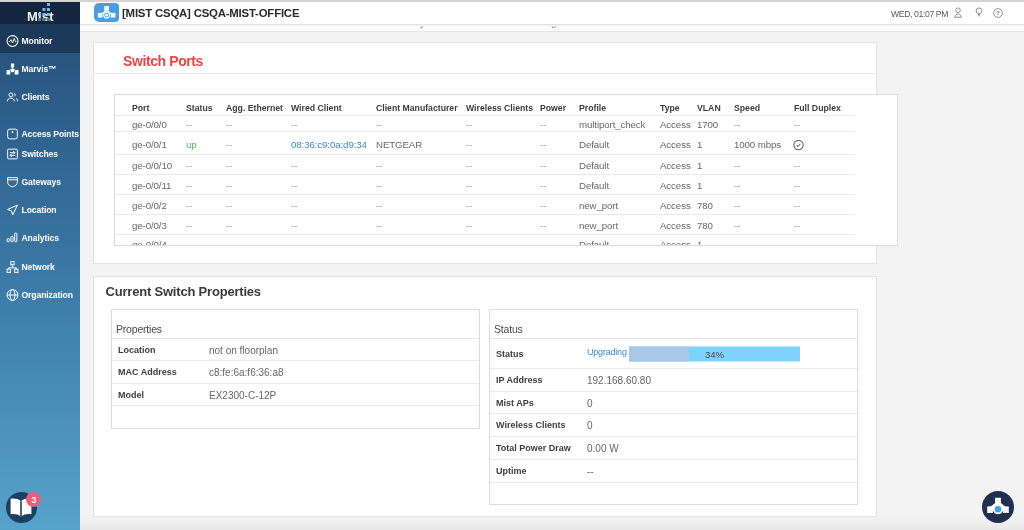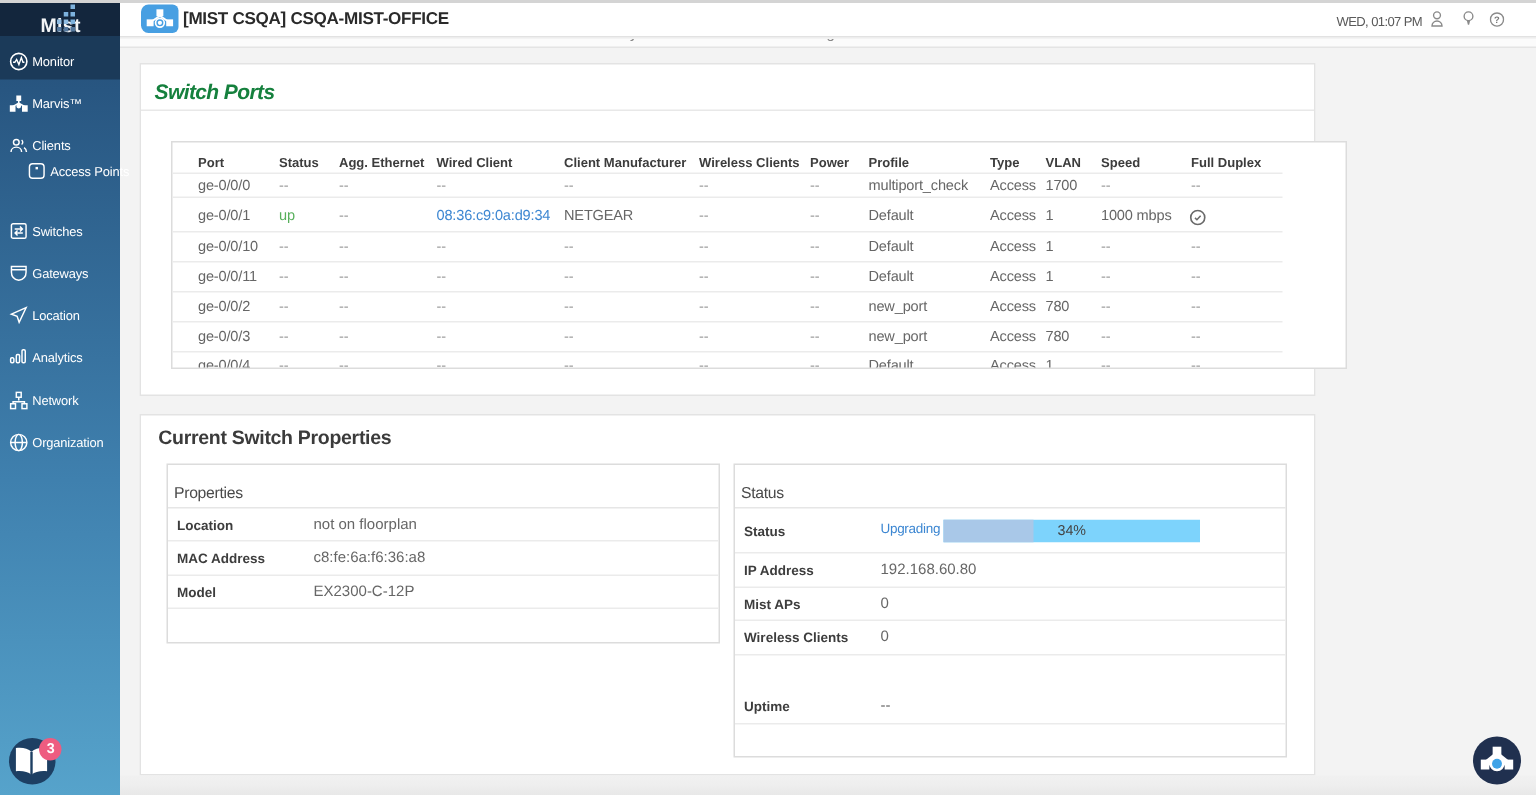--- a/index.html
+++ b/index.html
@@ -7,38 +7,38 @@
 body { font-family:"Liberation Sans", sans-serif; background:#f3f3f3; position:relative; }
 .abs { position:absolute; }
 
 
 #sidebar { left:0; top:0; width:80px; height:530px;
   background:linear-gradient(180deg,#234d76 0px,#285681 60px,#3f80ae 320px,#56a3cb 530px); }
 #logoband { left:0; top:0; width:80px; height:24px; background:#13263d; }
 #logotext { left:27px; top:9px; color:#f2f4f6; font-size:13px; font-weight:700; letter-spacing:0.2px; }
 #monrow { left:0; top:24px; width:80px; height:29px; background:#1b3a59; }
 .nav-item { position:absolute; left:0; width:80px; height:28px; color:#fff; }
-.nav-item .lbl { position:absolute; left:21.5px; top:50%; transform:translateY(-50%); font-size:8.6px; letter-spacing:-0.1px; color:#fff; white-space:nowrap; }
+.nav-item .lbl { position:absolute; left:21.5px; top:50%; transform:translateY(-50%); font-size:8.6px; letter-spacing:-0.1px; color:#fff; white-space:nowrap;font-weight:bold; }
 .nav-item svg { position:absolute; left:6px; top:50%; transform:translateY(-50%); }
 
 
 #topbar { left:80px; top:0; width:944px; height:25px; background:#fff; border-bottom:1px solid #e2e2e2; }
 #appicon { left:94px; top:3px; width:25px; height:19px; background:#479fe2; border-radius:5px 4px 4px 5px; }
 #orgname { left:122px; top:7px; font-size:11.4px; font-weight:700; color:#2a2a2a; letter-spacing:-0.2px; }
 #clock { left:891px; top:8.5px; font-size:8.7px; color:#5a5a5a; font-weight:400; letter-spacing:-0.4px; }
 .tico { position:absolute; top:7px; }
 #topline { left:0; top:0; width:1024px; height:2px; background:#d4d4d4; }
 
 
 #substrip { left:80px; top:26px; width:944px; height:6px; background:#fbfbfb; border-bottom:1px solid #e4e4e4; }
 
 
 .card { position:absolute; background:#fff; border:1px solid #e3e3e3; }
 #card1 { left:93px; top:42px; width:784px; height:222px; }
-#card1 h1 { font-size:14px; font-weight:700; color:#15803d; position:absolute; left:9px; top:10px; letter-spacing:-0.4px;font-style:italic; }
+#card1 h1 { font-size:14px; font-weight:700; color:#ef4444; position:absolute; left:29px; top:10px; letter-spacing:-0.4px; }
 #card1 .titlediv { position:absolute; left:0; top:30px; width:100%; height:1px; background:#e8e8e8; }
 #tablepanel { position:absolute; left:20px; top:51px; width:784px; height:152px; border:1px solid #dcdcdc; background:#fff; overflow:hidden; }
 .trow { position:absolute; left:0; width:740px; }
 .trow .div { position:absolute; left:0; bottom:0; width:740px; height:1px; background:#ebebeb; }
 .cell { position:absolute; top:50%; transform:translateY(-50%); font-size:9.7px; color:#666; white-space:nowrap; letter-spacing:-0.1px; }
 .dash { color:#999; }
 .hcell { position:absolute; top:62%; transform:translateY(-50%); font-size:8.7px; font-weight:700; color:#3d3d3d; white-space:nowrap; }
 .c0{left:17px}.c1{left:71px}.c2{left:111px}.c3{left:176px}.c4{left:261px}.c5{left:351px}.c6{left:425px}.c7{left:464px}.c8{left:545px}.c9{left:582px}.c10{left:619px}.c11{left:679px}
 .up { color:#58b05c; }
 .blue { color:#3d87d2; }
@@ -110,21 +110,21 @@
   <span class="lbl">Marvis™</span>
 </div>
 <div class="nav-item" style="top:83px;">
   <svg width="13" height="13" viewBox="0 0 24 24" fill="none" stroke="#fff" stroke-width="1.8">
       <circle cx="9" cy="8" r="3.5"></circle>
       <path d="M2.5 20c0-3.5 3-6 6.5-6s6.5 2.5 6.5 6"></path>
       <path d="M15.5 5.2a3.5 3.5 0 0 1 0 5.6M18.5 14.5c1.8 1.1 3 2.9 3 5.5"></path>
     </svg>
   <span class="lbl">Clients</span>
 </div>
-<div class="nav-item" style="top:100px;margin-left:12px;">
+<div class="nav-item" style="top:120px;">
   <svg width="13" height="13" viewBox="0 0 24 24" fill="none" stroke="#fff" stroke-width="1.8">
       <rect x="3" y="3" width="18" height="18" rx="4"></rect>
       <rect x="10.5" y="7" width="3" height="3" fill="#fff" stroke="none"></rect>
     </svg>
   <span class="lbl">Access Points</span>
 </div>
 <div class="nav-item" style="top:139.5px;">
   <svg width="13" height="13" viewBox="0 0 24 24" fill="none" stroke="#fff" stroke-width="1.8">
       <rect x="3" y="3" width="18" height="18" rx="2"></rect>
       <path d="M7 9.5h9M13.5 6.5l3 3-3 3M17 14.5H8M10.5 11.5l-3 3 3 3"></path>
@@ -382,20 +382,25 @@
     <div class="prow" style="top:82px;height:22px;">
         <span class="pl">Mist APs</span>
         <span class="pv">0</span>
         <div class="pdiv"></div>
       </div>
     <div class="prow" style="top:104px;height:23px;">
         <span class="pl">Wireless Clients</span>
         <span class="pv">0</span>
         <div class="pdiv"></div>
       </div>
+    <div class="prow" style="top:127px;height:23px;">
+        <span class="pl">Total Power Draw</span>
+        <span class="pv">0.00 W</span>
+        <div class="pdiv"></div>
+      </div>
     <div class="prow" style="top:150px;height:23px;">
         <span class="pl">Uptime</span>
         <span class="pv dash">--</span>
         <div class="pdiv"></div>
       </div>
   </div>
 </div>
 
 <div class="abs" id="botband"></div>
 

